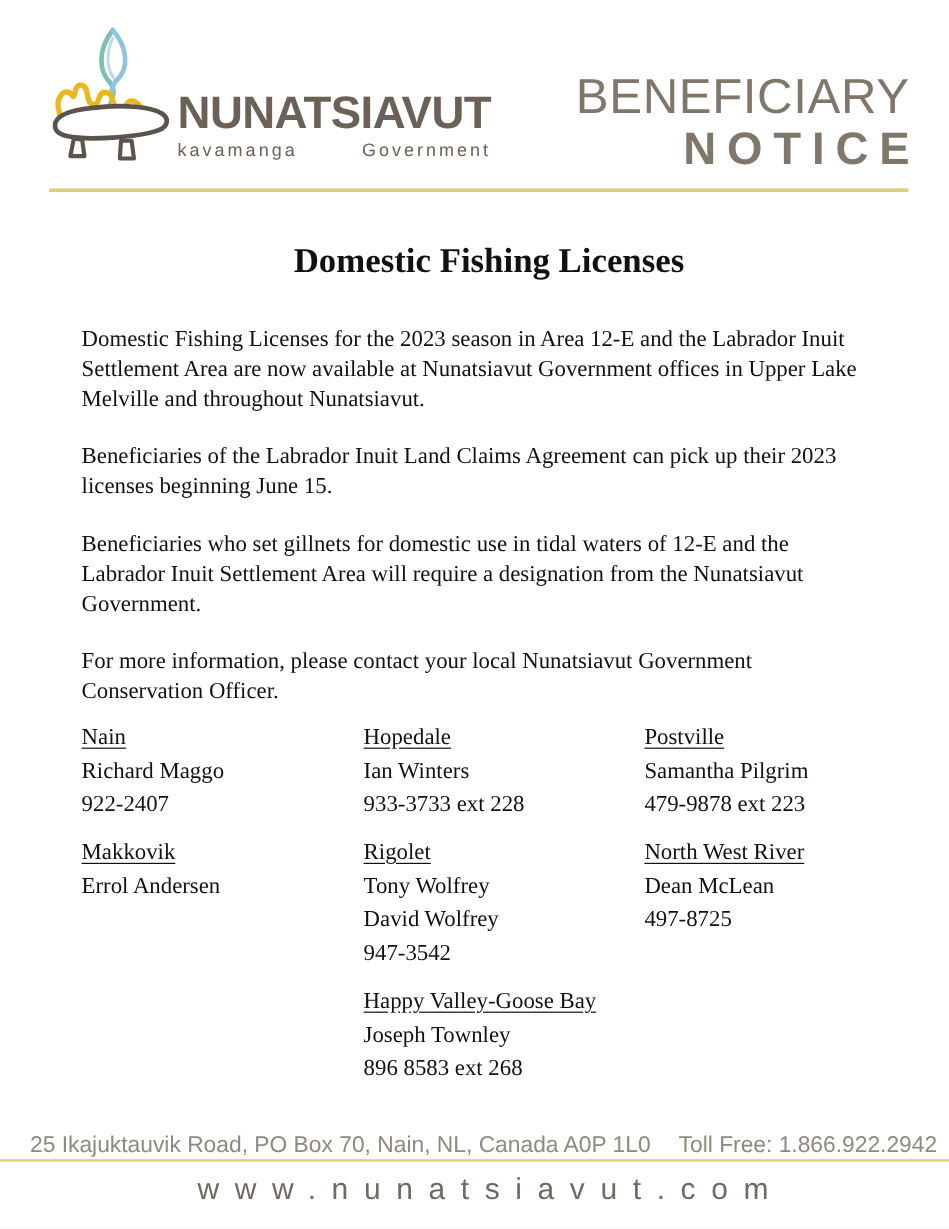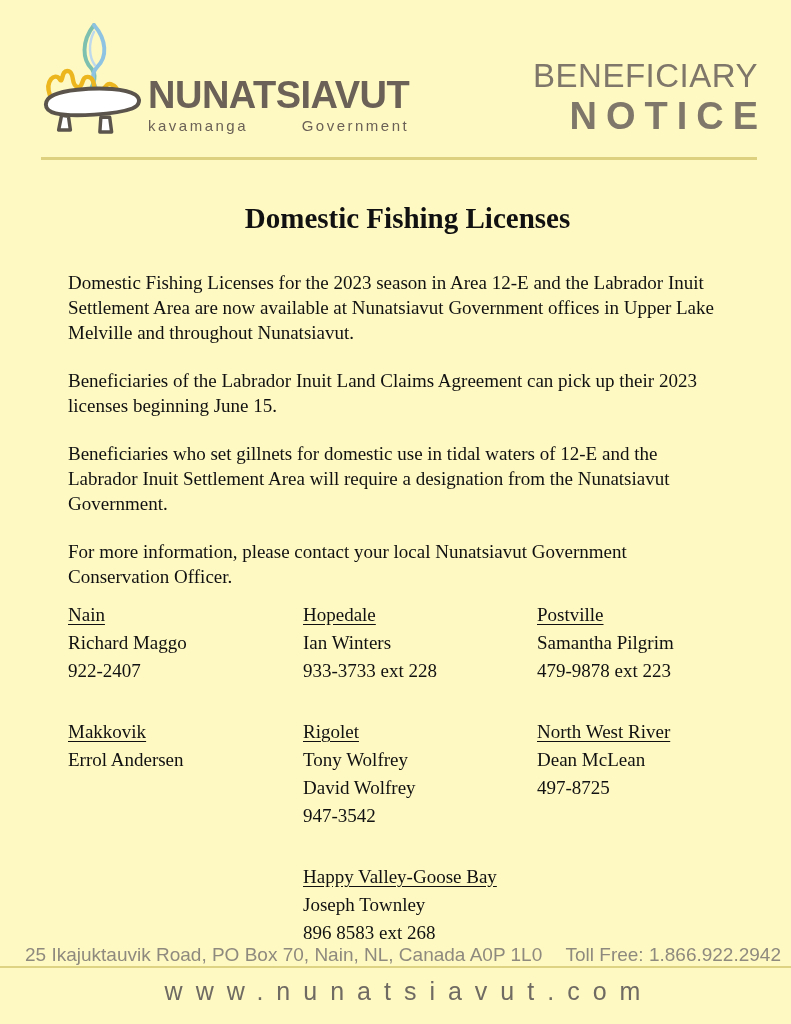--- a/index.html
+++ b/index.html
@@ -1,45 +1,45 @@
 <!DOCTYPE html>
 <html><head>
 <meta charset="utf-8">
 <style>
   html,body { margin:0; padding:0; background:#e9e9e9; }
   .page {
     position:relative; width:791px; height:1024px; margin:0 auto;
-    background:#fef9c3; overflow:hidden;
+    background:#ffffff; overflow:hidden;
     font-family:"Liberation Serif", serif; color:#111;
   }
 
   
   .logo { position:absolute; left:38px; top:20px; display:flex; align-items:flex-end; }
   .lamp { width:108px; height:120px; flex:0 0 auto; }
   .logo-text { margin-left:2px; margin-bottom:6px; font-family:"Liberation Sans", sans-serif; color:#6b6156; }
   .org-name { font-size:38px; font-weight:bold; letter-spacing:-0.5px; line-height:1; white-space:nowrap; }
   .org-sub { display:flex; justify-content:space-between; font-size:15px; letter-spacing:2.5px; margin-top:3px; }
 
   .notice { position:absolute; right:33px; top:56px; text-align:right;
             font-family:"Liberation Sans", sans-serif; color:#7f7769; }
-  .notice-line1 { font-size:33px; letter-spacing:0.5px; line-height:1.2; font-weight:400; }
+  .notice-line1 { font-size:41px; letter-spacing:0.5px; line-height:1.2; font-weight:400; }
   .notice-line2 { font-size:38px; font-weight:bold; letter-spacing:9px; margin-right:-9px; line-height:1.1; }
 
   .header-rule { position:absolute; left:41px; width:716px; top:157px; height:3px; background:#ddd07e; }
 
   
   .doc-title { position:absolute; left:0; width:100%; top:202px; text-align:center;
                font-size:29px; font-weight:bold;padding-left:12px; }
 
   .body-text { position:absolute; left:68px; top:270px; width:660px;
                font-size:19px; line-height:25px; }
   .body-text p { margin:0 0 23px 0; }
 
   .contacts { position:absolute; left:68px; top:601px; width:672px;
-              display:grid; grid-template-columns:235px 234px 203px; row-gap:33px;
+              display:grid; grid-template-columns:235px 234px 203px; row-gap:12px;
               font-size:19px; line-height:28px; }
   .loc { text-decoration:underline; text-underline-offset:3px; }
   .hvgb { grid-column:2 / span 2; }
 
   
   .footer-address { position:absolute; left:0; width:100%; top:944px; text-align:center;
                     font-family:"Liberation Sans", sans-serif; font-size:19px; color:#8f8a7e; white-space:nowrap;padding-left:16px; }
   .footer-address span { margin:0 9px; }
   .footer-rule { position:absolute; left:0; width:791px; top:966px; height:2px; background:#ded283; }
   .website { position:absolute; left:0; width:100%; top:977px; text-align:center;

